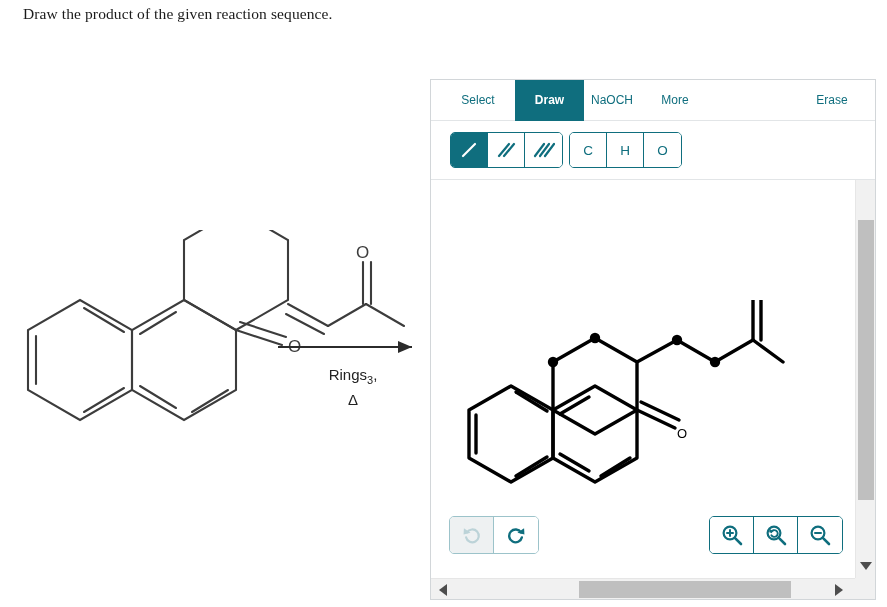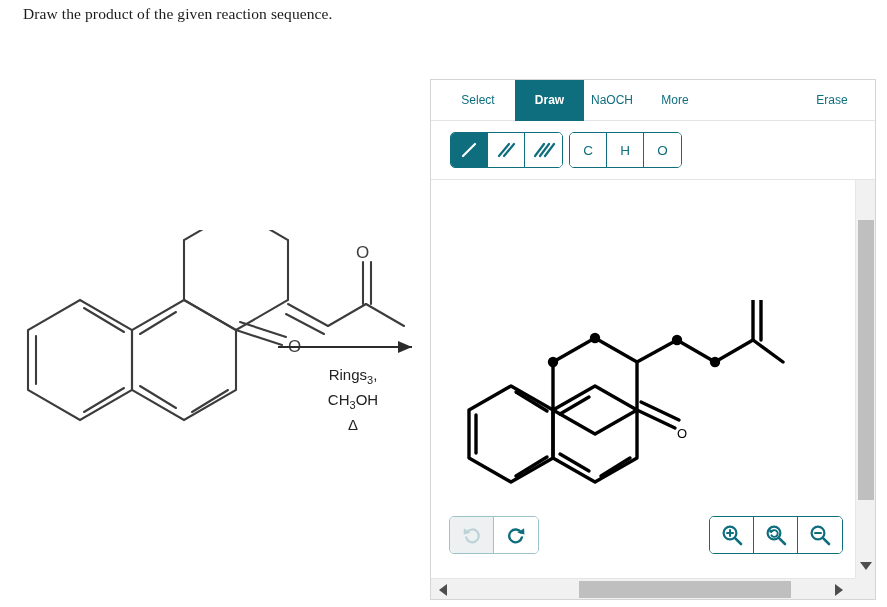--- a/index.html
+++ b/index.html
@@ -301,21 +301,20 @@
 
     <g stroke="#2b2b2b" stroke-width="2" fill="#2b2b2b">
       <line x1="278" y1="117" x2="412" y2="117"></line>
       <polygon points="412,117 398,111 398,123" stroke="none"></polygon>
     </g>
   </svg>
 </div>
 
 <div id="reagent-text">
   <div class="reagent-line"><span>Rings</span><sub>3</sub><span>,</span></div>
-  <div class="reagent-line"><span>CH</span><sub>3</sub><span>OH</span></div>
   <div class="reagent-line">Δ</div>
 </div>
 
 <div id="editor-panel">
 
   <div id="toolbar-tabs">
     <div class="tab-item" id="tab-select">Select</div>
     <div class="tab-item active" id="tab-draw">Draw</div>
     <div class="tab-item" id="tab-rings">NaOCH</div>
     <div class="tab-item" id="tab-more">More</div>

